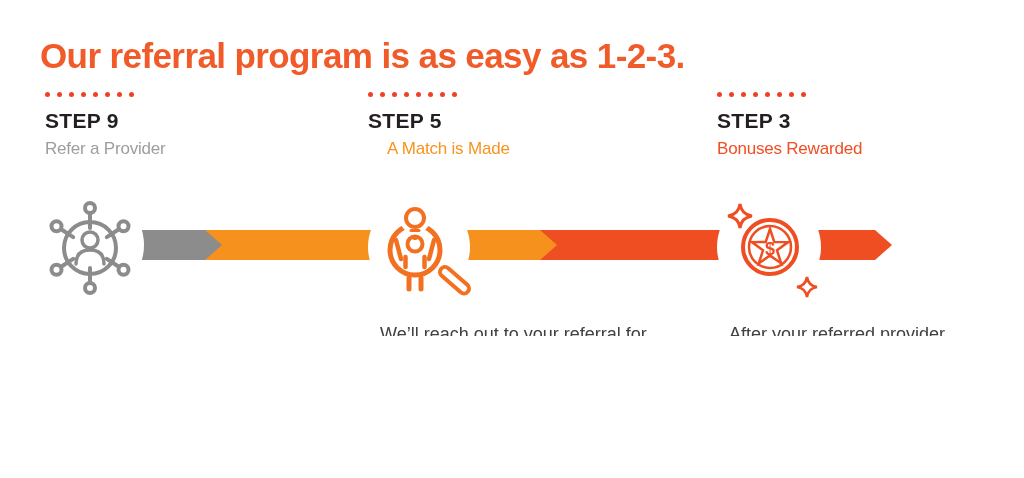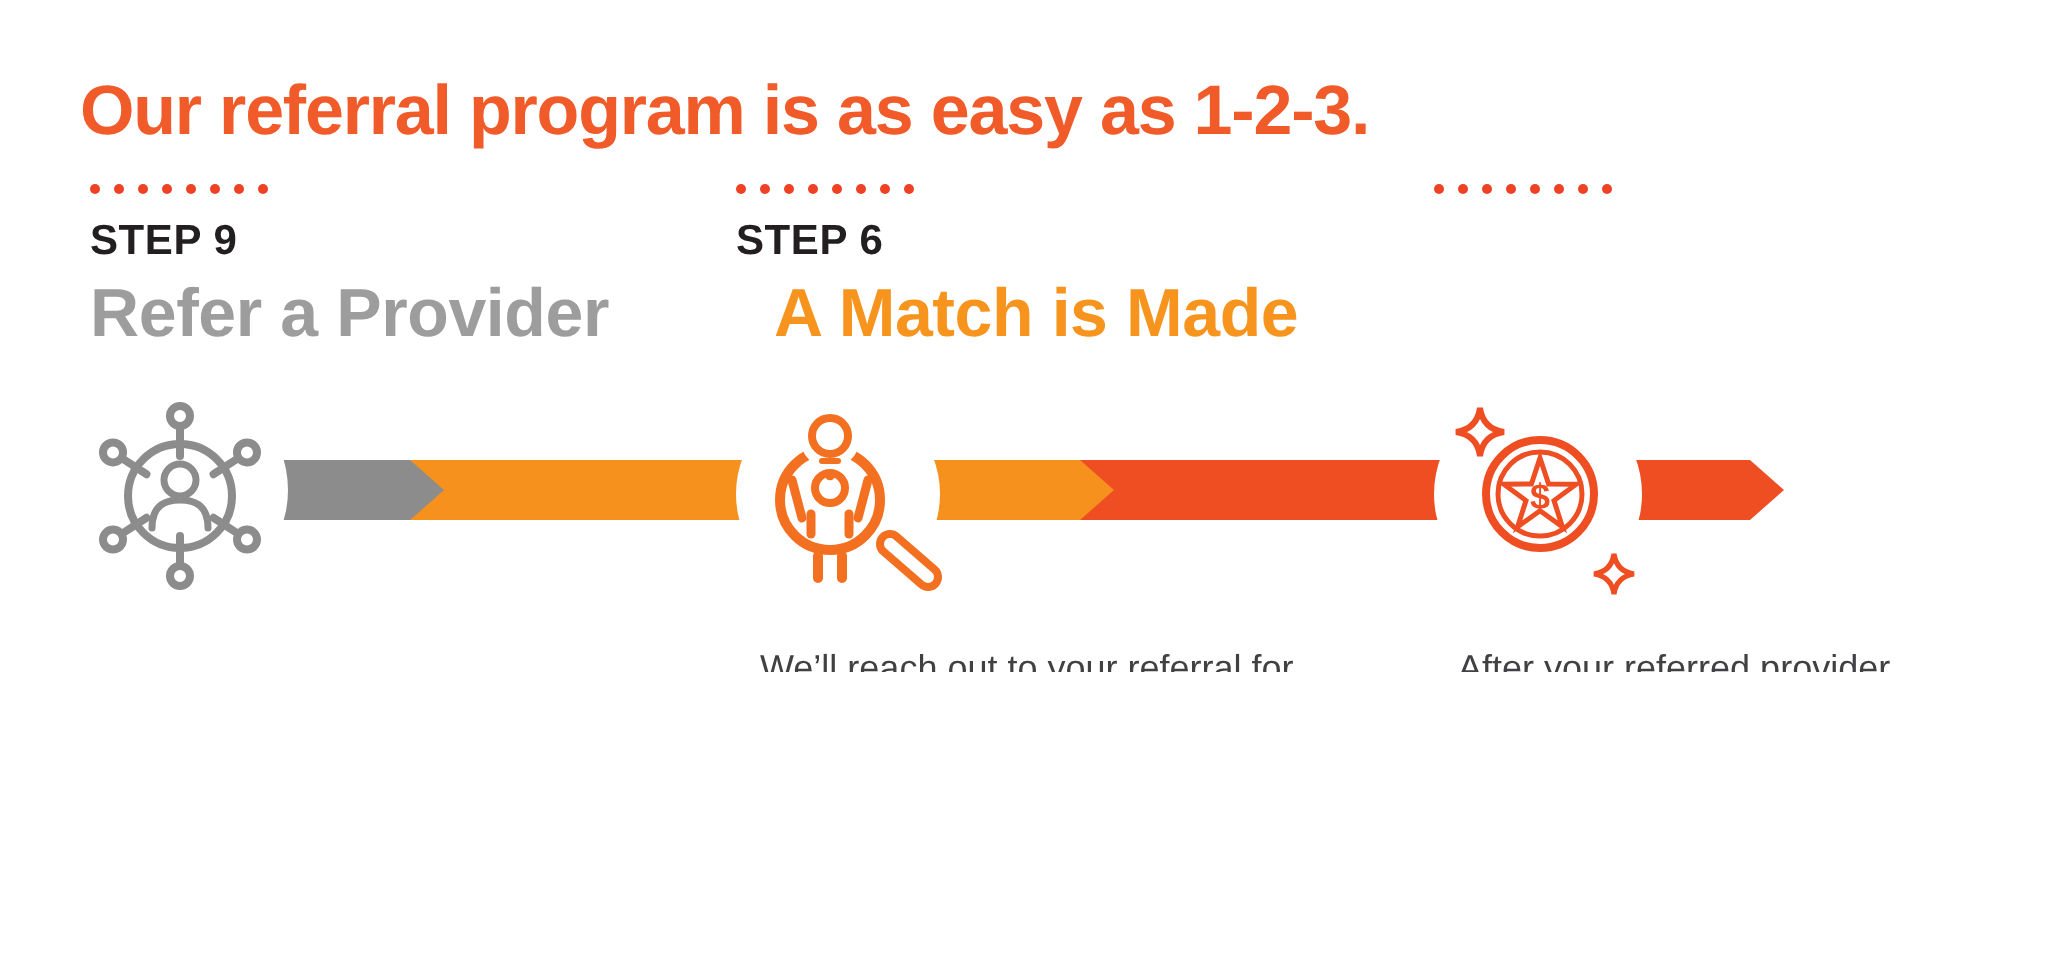--- a/index.html
+++ b/index.html
@@ -11,21 +11,21 @@
     position:absolute;left:40px;top:36px;margin:0;
     font-size:35px;font-weight:700;letter-spacing:-0.6px;white-space:nowrap;
   }
   .col{position:absolute;top:92px;}
   .col1{left:45px;width:320px;}
   .col2{left:368px;width:340px;}
   .col3{left:717px;width:300px;}
   .dots{display:flex;gap:7px;height:5px;margin-bottom:13px;}
   .dot{width:5px;height:5px;border-radius:50%;background:currentColor;display:inline-block;}
   .step-label{font-size:21px;font-weight:700;color:#231F20;letter-spacing:0.3px;line-height:1;}
-  .step-subtitle{font-size:34px;font-weight:700;margin-top:9px;letter-spacing:-0.2px;line-height:1;white-space:nowrap;}
+  .step-subtitle{font-size:17px;font-weight:400;margin-top:9px;letter-spacing:-0.2px;line-height:1;white-space:nowrap;}
   .body-text{
     position:absolute;margin:12px;font-size:18px;line-height:24px;color:#414042;
     white-space:pre-line;
   }
   .body1{left:45px;top:331px;width:330px;}
   .body2{left:368px;top:310px;width:345px;}
   .body3{left:717px;top:310px;width:310px;}
   .timeline-svg{position:absolute;left:0;top:0;}
 </style>
 </head>
@@ -54,35 +54,37 @@
     <div class="dots" style="color: rgb(239, 65, 35);">
         <span class="dot"></span>
         <span class="dot"></span>
         <span class="dot"></span>
         <span class="dot"></span>
         <span class="dot"></span>
         <span class="dot"></span>
         <span class="dot"></span>
         <span class="dot"></span>
       </div>
-    <div class="step-label">STEP 6</div>
+    <div class="step-label">STEP 5</div>
     <div class="step-subtitle" style="color: rgb(247, 148, 29); margin-left: 19px;">A Match is Made</div>
   </div>
 
   <div class="col col3">
     <div class="dots" style="color: rgb(239, 65, 35);">
         <span class="dot"></span>
         <span class="dot"></span>
         <span class="dot"></span>
         <span class="dot"></span>
         <span class="dot"></span>
         <span class="dot"></span>
         <span class="dot"></span>
         <span class="dot"></span>
       </div>
+    <div class="step-label">STEP 3</div>
+    <div class="step-subtitle" style="color: rgb(240, 78, 35);">Bonuses Rewarded</div>
   </div>
 
   <svg class="timeline-svg" width="1024" height="478" viewBox="0 0 1024 478">
 
     <polygon points="538,230 875,230 892,245 875,260 538,260" fill="#EF4E23"></polygon>
     <polygon points="200,230 540,230 557,245 540,260 200,260" fill="#F6911E"></polygon>
     <polygon points="70,230 205,230 222,245 205,260 70,260" fill="#8C8C8D"></polygon>
 
     <circle cx="90" cy="245" r="54" fill="#fff"></circle>
     <circle cx="419" cy="247" r="51" fill="#fff"></circle>

